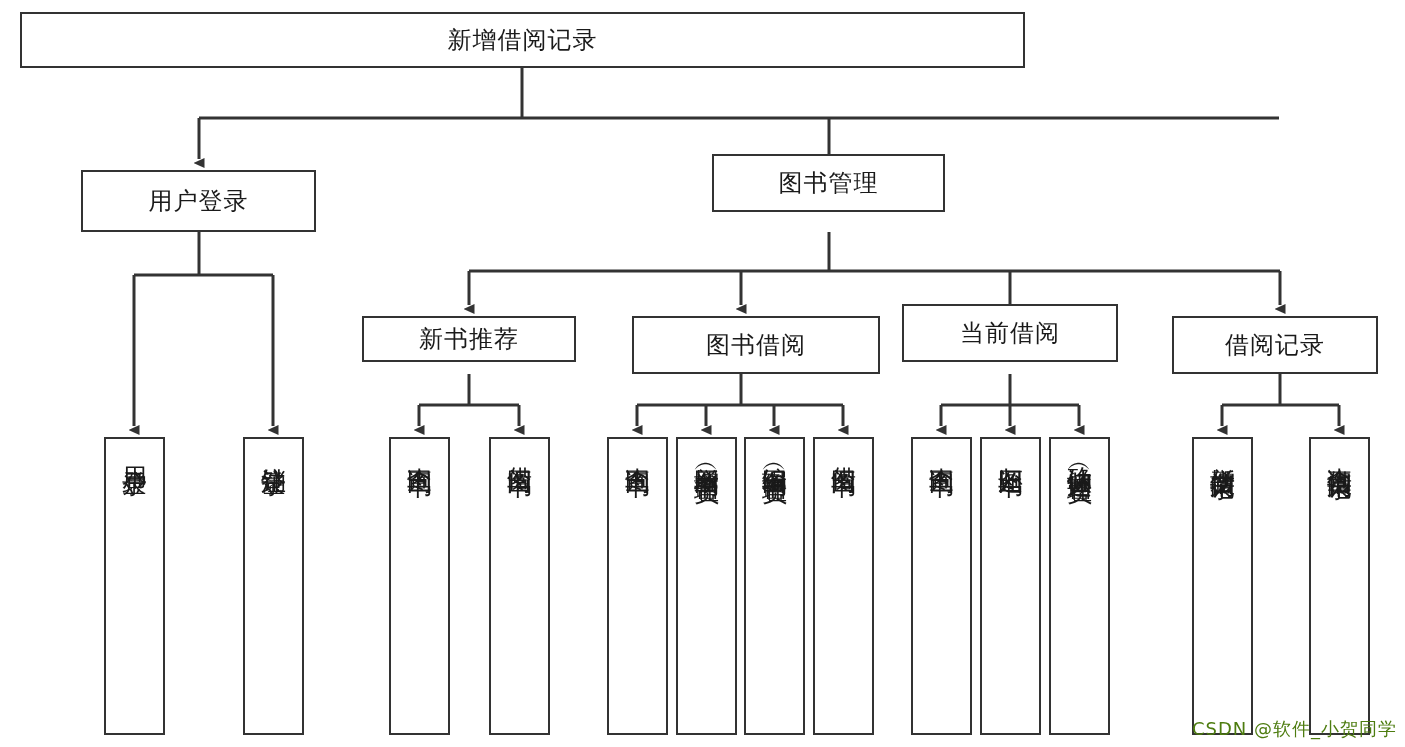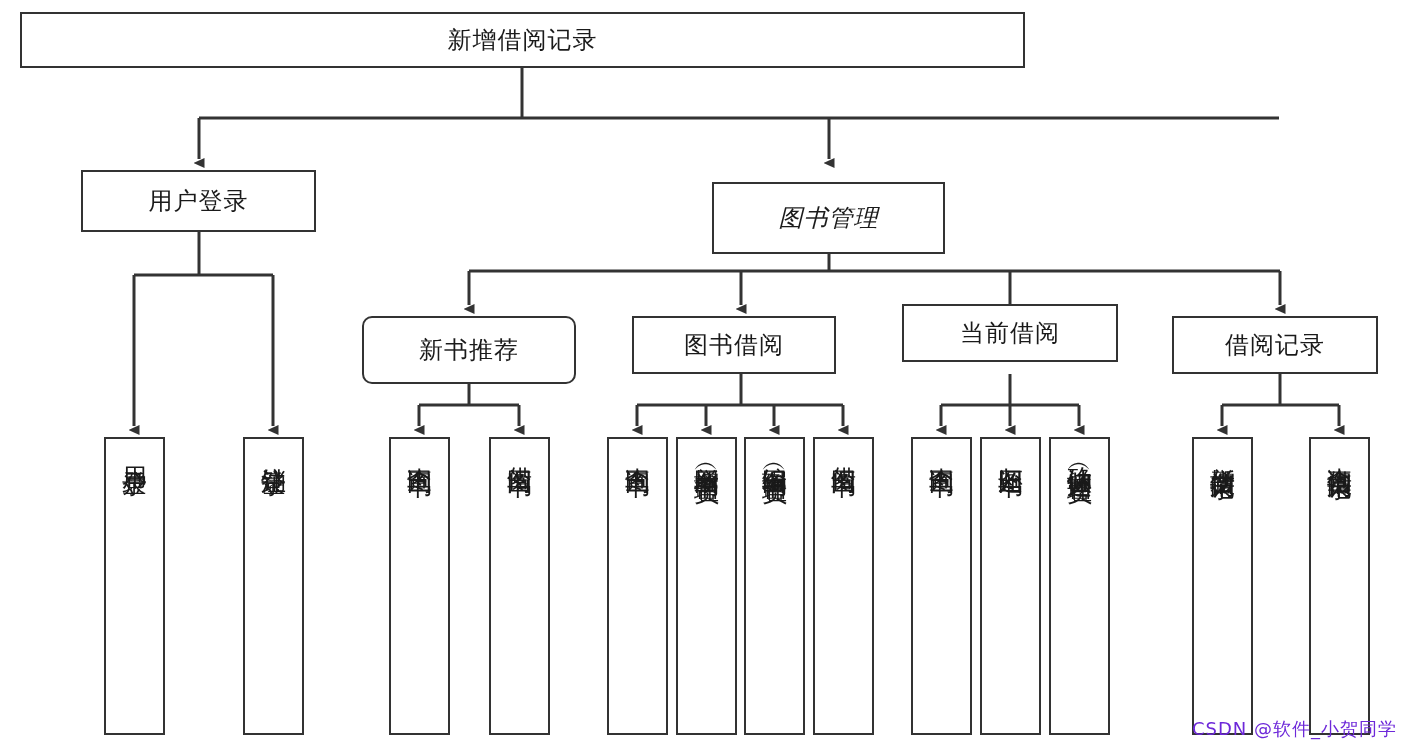--- a/index.html
+++ b/index.html
@@ -51,21 +51,21 @@
     font-size: 25px;
     line-height: 1.08;
     letter-spacing: 2px;
     white-space: nowrap;
   }
   .watermark {
     position: absolute;
     right: 8px;
     bottom: 6px;
     font-size: 18px;
-    color: #6d28d9;
+    color: #4d7c0f;
     letter-spacing: 1px;
     white-space: nowrap;
   }
 </style>
 </head>
 <body>
 
 <div id="canvas">
 
   <svg id="wires" viewBox="0 0 1405 747">
@@ -119,28 +119,28 @@
     </g>
   </svg>
 
   <div class="node node-h" style="left:20px; top:12px; width:1005px; height:56px;">
     <span>新增借阅记录</span>
   </div>
 
   <div class="node node-h" style="left:81px; top:170px; width:235px; height:62px;">
     <span>用户登录</span>
   </div>
-  <div class="node node-h" style="left:712px; top:182px; width:233px; height:72px;font-style:italic;">
+  <div class="node node-h" style="left:712px; top:154px; width:233px; height:58px;">
     <span>图书管理</span>
   </div>
 
-  <div class="node node-h" style="left:362px; top:316px; width:214px; height:68px;border-radius:10px;">
+  <div class="node node-h" style="left:362px; top:316px; width:214px; height:46px;">
     <span>新书推荐</span>
   </div>
-  <div class="node node-h" style="left:632px; top:316px; width:204px; height:58px;">
+  <div class="node node-h" style="left:632px; top:316px; width:248px; height:58px;">
     <span>图书借阅</span>
   </div>
   <div class="node node-h" style="left:902px; top:304px; width:216px; height:58px;">
     <span>当前借阅</span>
   </div>
   <div class="node node-h" style="left:1172px; top:316px; width:206px; height:58px;">
     <span>借阅记录</span>
   </div>
 
   <div class="node node-v" style="left:104px; top:437px; width:61px; height:298px;">

